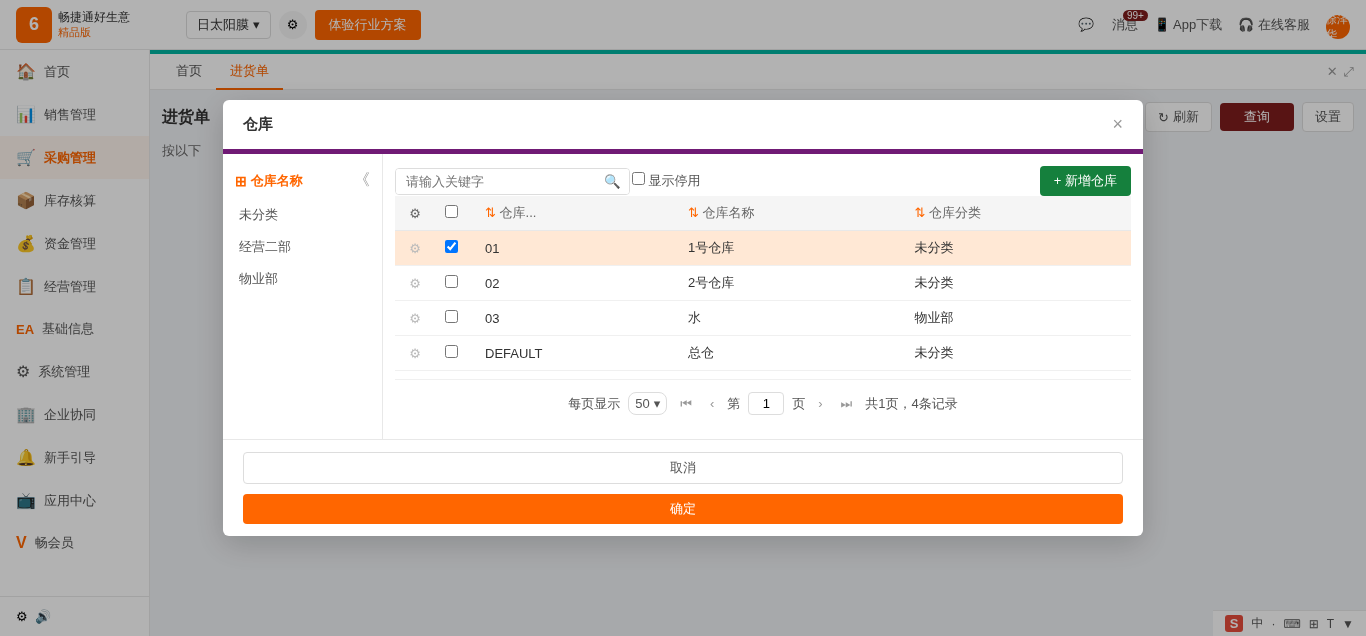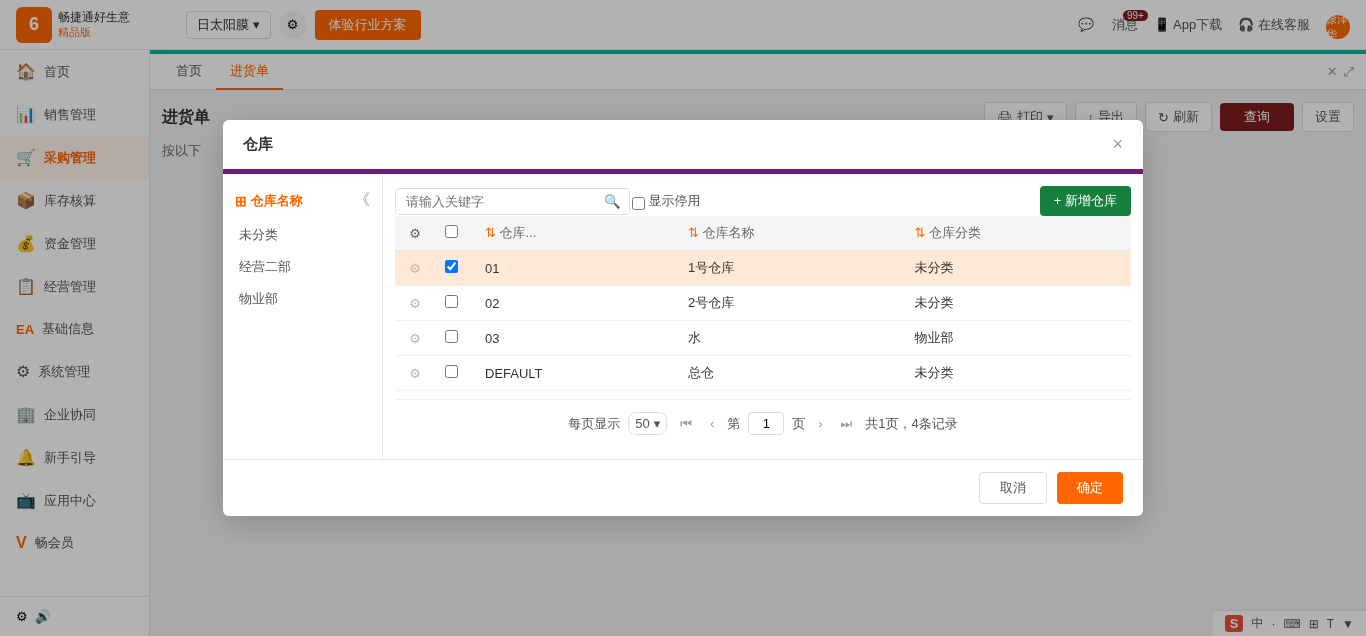--- a/index.html
+++ b/index.html
@@ -189,21 +189,21 @@
       border: 1px solid #ddd; border-radius: 4px; overflow: hidden;
       background: #fff;
     }
     .search-box input {
       border: none; outline: none; padding: 5px 10px; font-size: 13px; width: 200px;
     }
     .search-icon-btn {
       padding: 5px 8px; background: #fff; border: none; cursor: pointer; color: #999;
     }
     .show-disabled-label {
-      display: flex; align-items: flex-end; gap: 4px; font-size: 13px; color: #555; cursor: pointer;
+      display: flex; align-items: flex-start; gap: 4px; font-size: 13px; color: #555; cursor: pointer;
     }
     .btn-add {
       margin-left: auto;
       background: #15803d; color: #fff; border: none; border-radius: 4px;
       padding: 6px 14px; cursor: pointer; font-size: 13px;
     }
 
     table { width: 100%; border-collapse: collapse; font-size: 13px; }
     thead tr { background: #f5f5f5; }
     thead th {
@@ -225,21 +225,21 @@
       display: flex; align-items: center; gap: 4px;
     }
     .page-btn { cursor: pointer; color: #999; padding: 2px 5px; }
     .page-input {
       width: 36px; border: 1px solid #ddd; border-radius: 4px; text-align: center;
       padding: 3px; font-size: 13px;
     }
 
     .dialog-footer {
       display: flex; justify-content: flex-end; gap: 10px;
-      padding: 12px 20px; border-top: 1px solid #e8e8e8;
+      padding: 12px 20px; border-top: 1px solid #e8e8e8; flex-direction: column;
     }
     .btn-cancel {
       border: 1px solid #ddd; background: #fff; border-radius: 4px;
       padding: 6px 20px; cursor: pointer; font-size: 13px; color: #555;
     }
     .btn-confirm {
       background: #f60; color: #fff; border: none; border-radius: 4px;
       padding: 6px 20px; cursor: pointer; font-size: 13px;
     }
 

